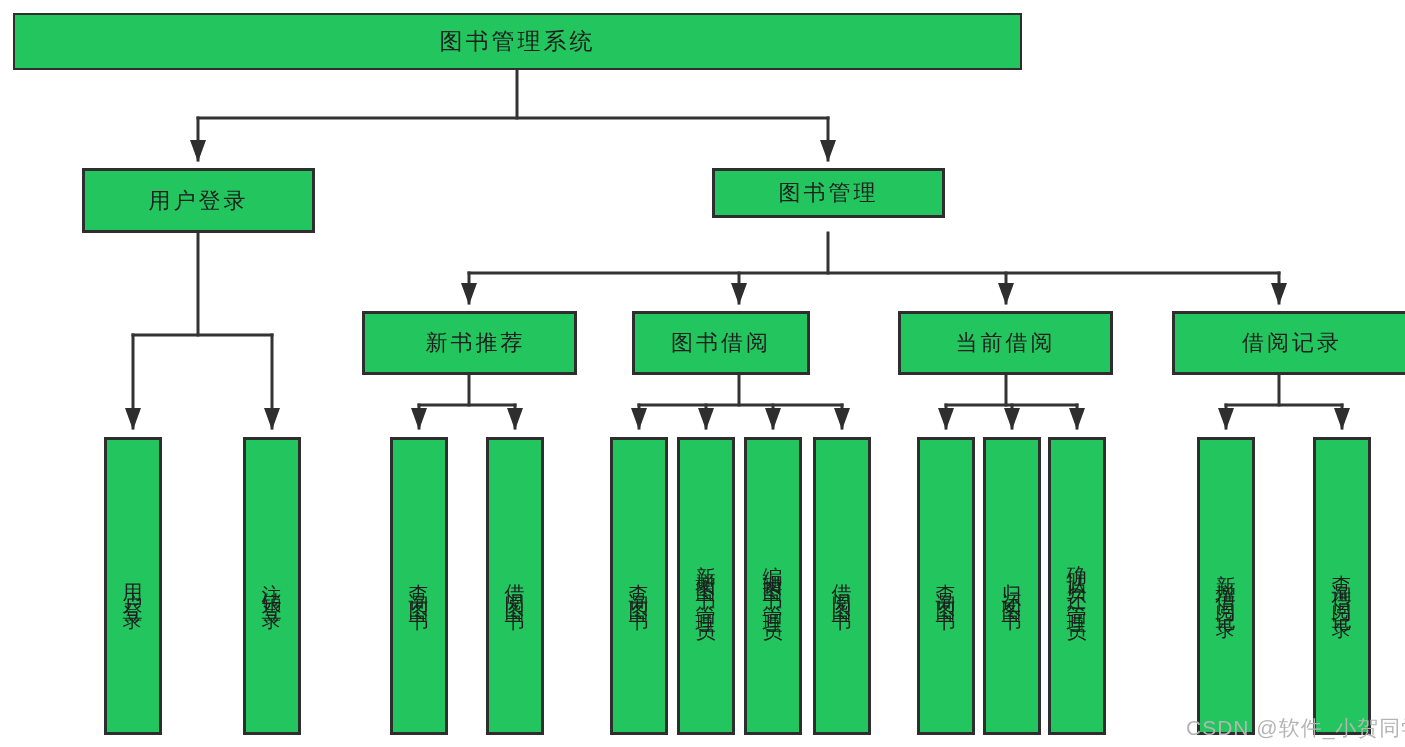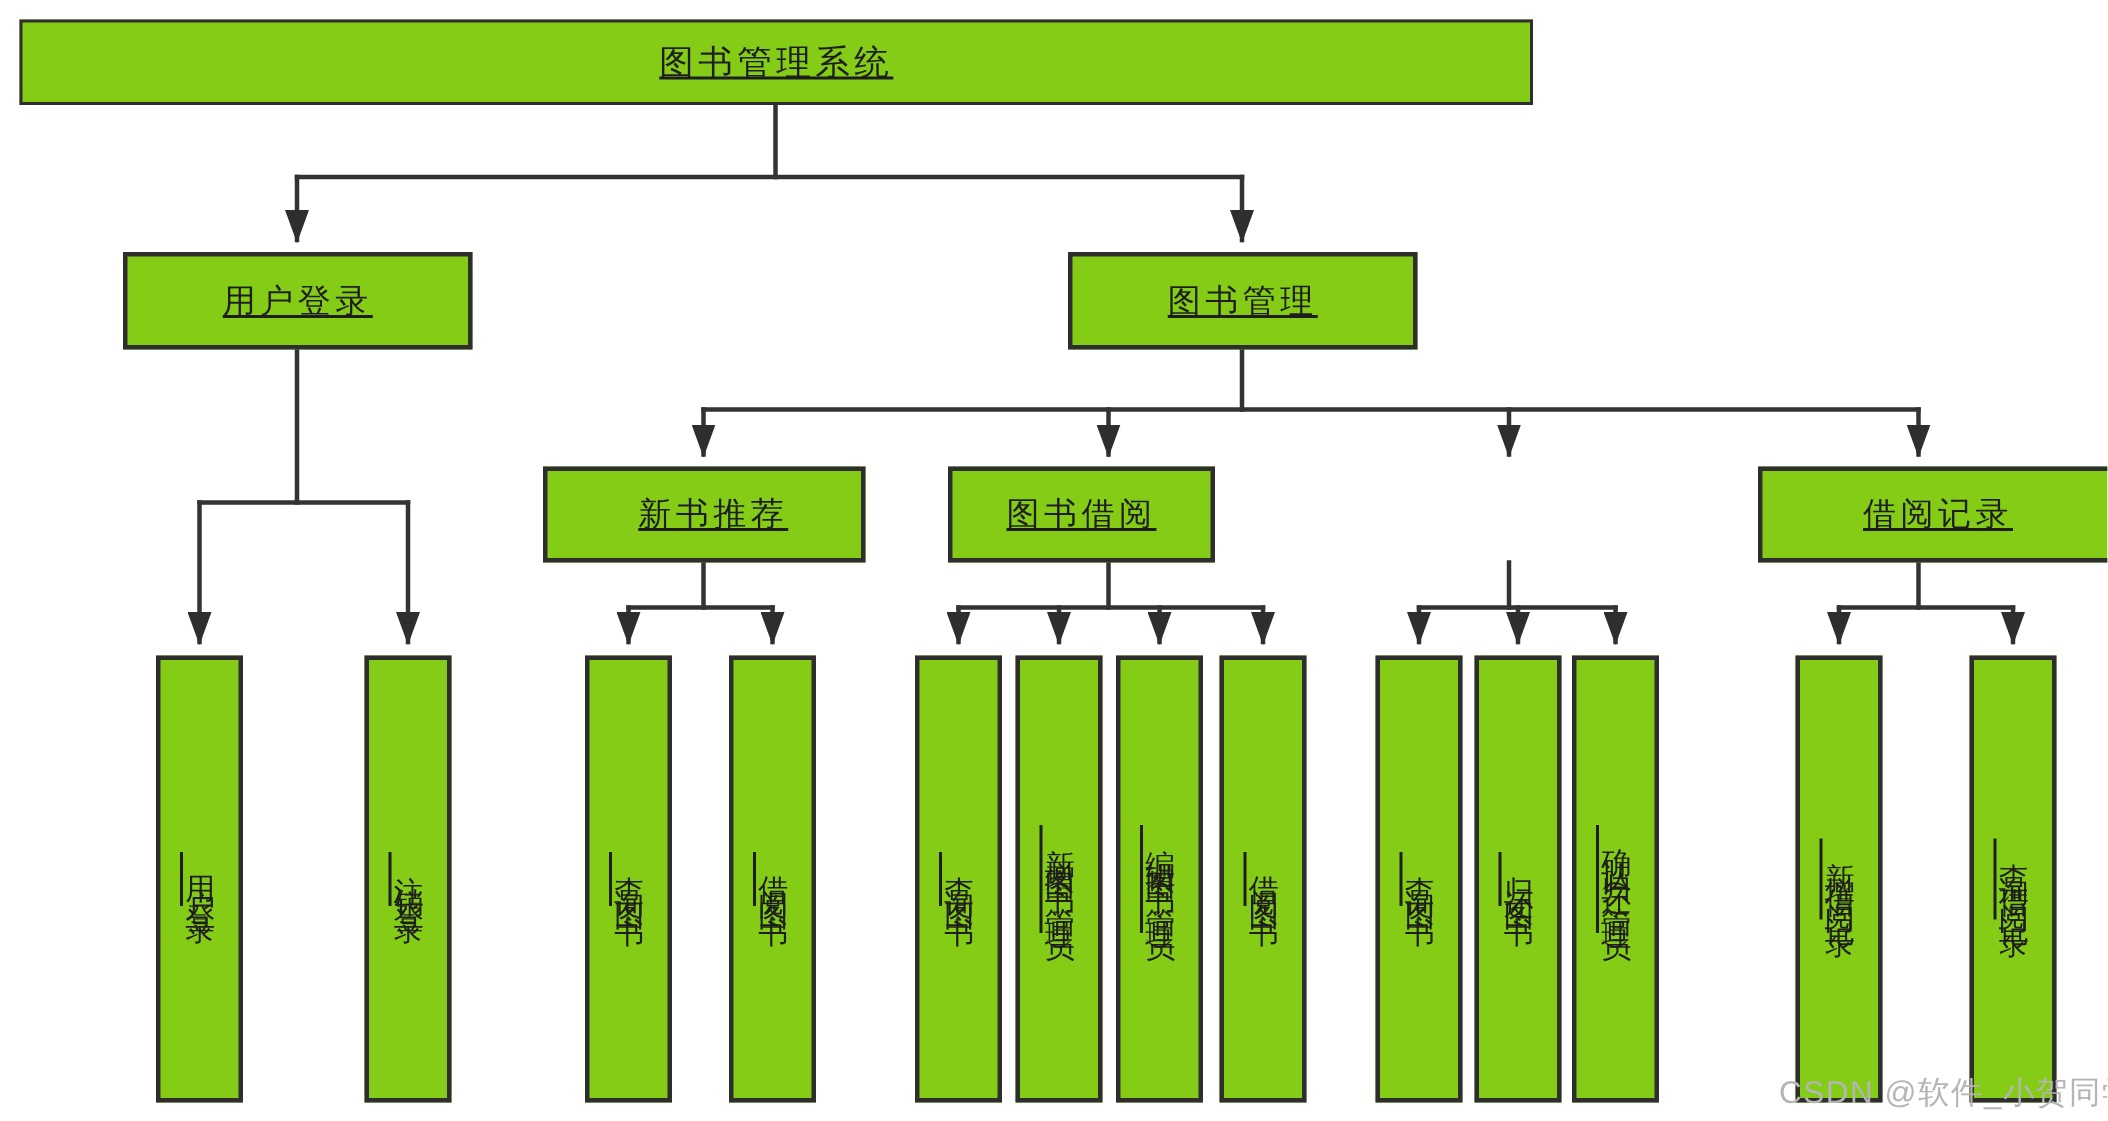--- a/index.html
+++ b/index.html
@@ -13,28 +13,27 @@
   }
   #connectors {
     position: absolute;
     left: 0; top: 0;
     width: 1405px; height: 747px;
     z-index: 1;
   }
   .node {
     position: absolute;
     box-sizing: border-box;
-    background: #84cc16;
+    background: #22c55e;
     border: 3px solid #2e2e2e;
     display: flex;
     align-items: center;
     justify-content: center;
     color: #1e1e1e;
     z-index: 2;
-    text-decoration: underline;
   }
   .node-root {
     border-width: 2px;
     font-size: 23px;
     letter-spacing: 3px;
   }
   .node-branch {
     font-size: 22px;
     letter-spacing: 3px;
   }
@@ -115,29 +114,32 @@
     </g>
   </svg>
 
   <div class="node node-root" style="left:13px; top:13px; width:1009px; height:57px;">
     <span>图书管理系统</span>
   </div>
 
   <div class="node node-branch" style="left:82px; top:168px; width:233px; height:65px;">
     <span>用户登录</span>
   </div>
-  <div class="node node-branch" style="left:712px; top:168px; width:233px; height:65px;">
+  <div class="node node-branch" style="left:712px; top:168px; width:233px; height:50px;">
     <span>图书管理</span>
   </div>
 
   <div class="node node-branch" style="left:362px; top:311px; width:215px; height:64px;padding-left:12px;">
     <span>新书推荐</span>
   </div>
   <div class="node node-branch" style="left:632px; top:311px; width:178px; height:64px;">
     <span>图书借阅</span>
+  </div>
+  <div class="node node-branch" style="left:898px; top:311px; width:215px; height:64px;">
+    <span>当前借阅</span>
   </div>
   <div class="node node-branch" style="left:1172px; top:311px; width:240px; height:64px;">
     <span>借阅记录</span>
   </div>
 
   <div class="node node-leaf" style="left:104px; top:437px; width:58px; height:298px;">
     <span class="vtext">用户登录</span>
   </div>
   <div class="node node-leaf" style="left:243px; top:437px; width:58px; height:298px;">
     <span class="vtext">注销登录</span>

